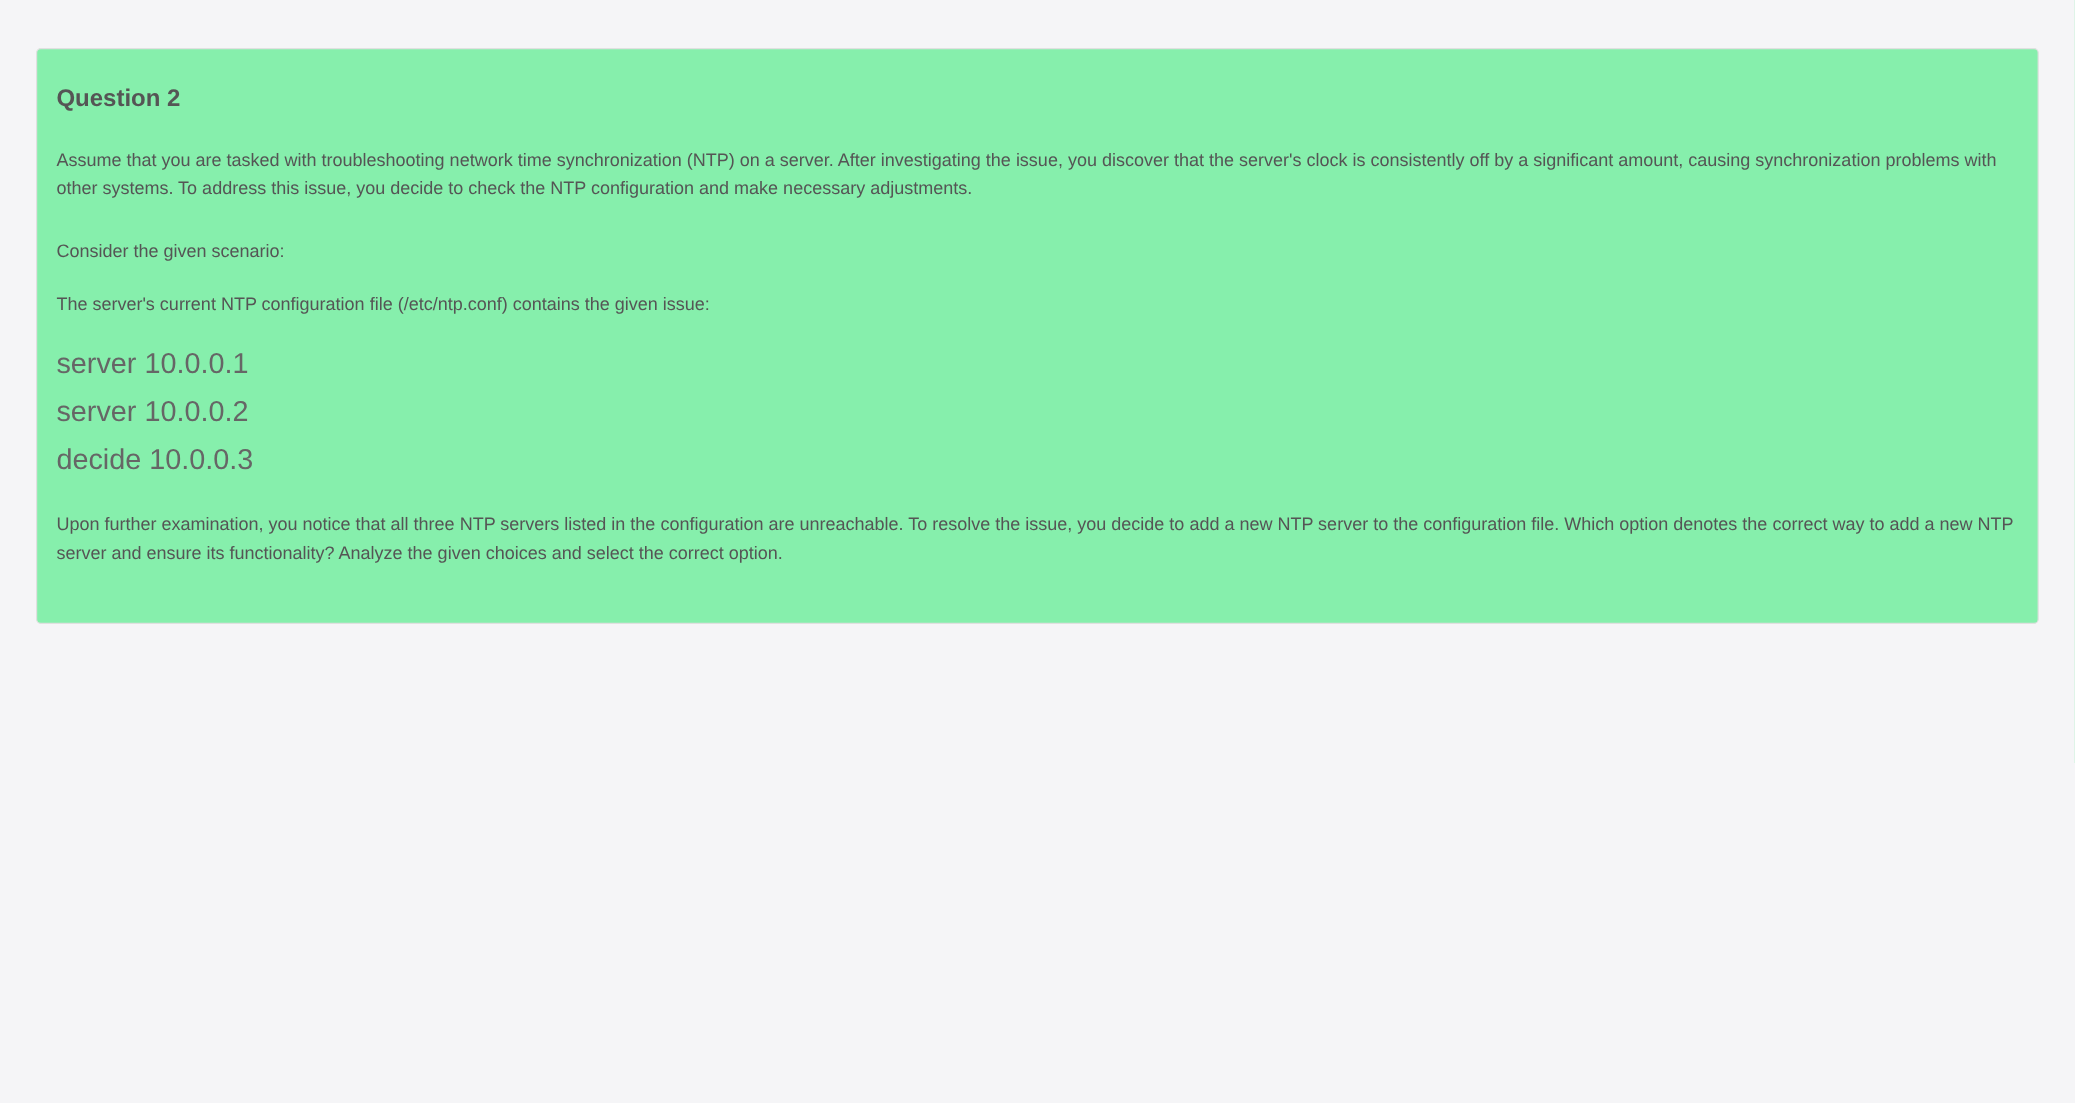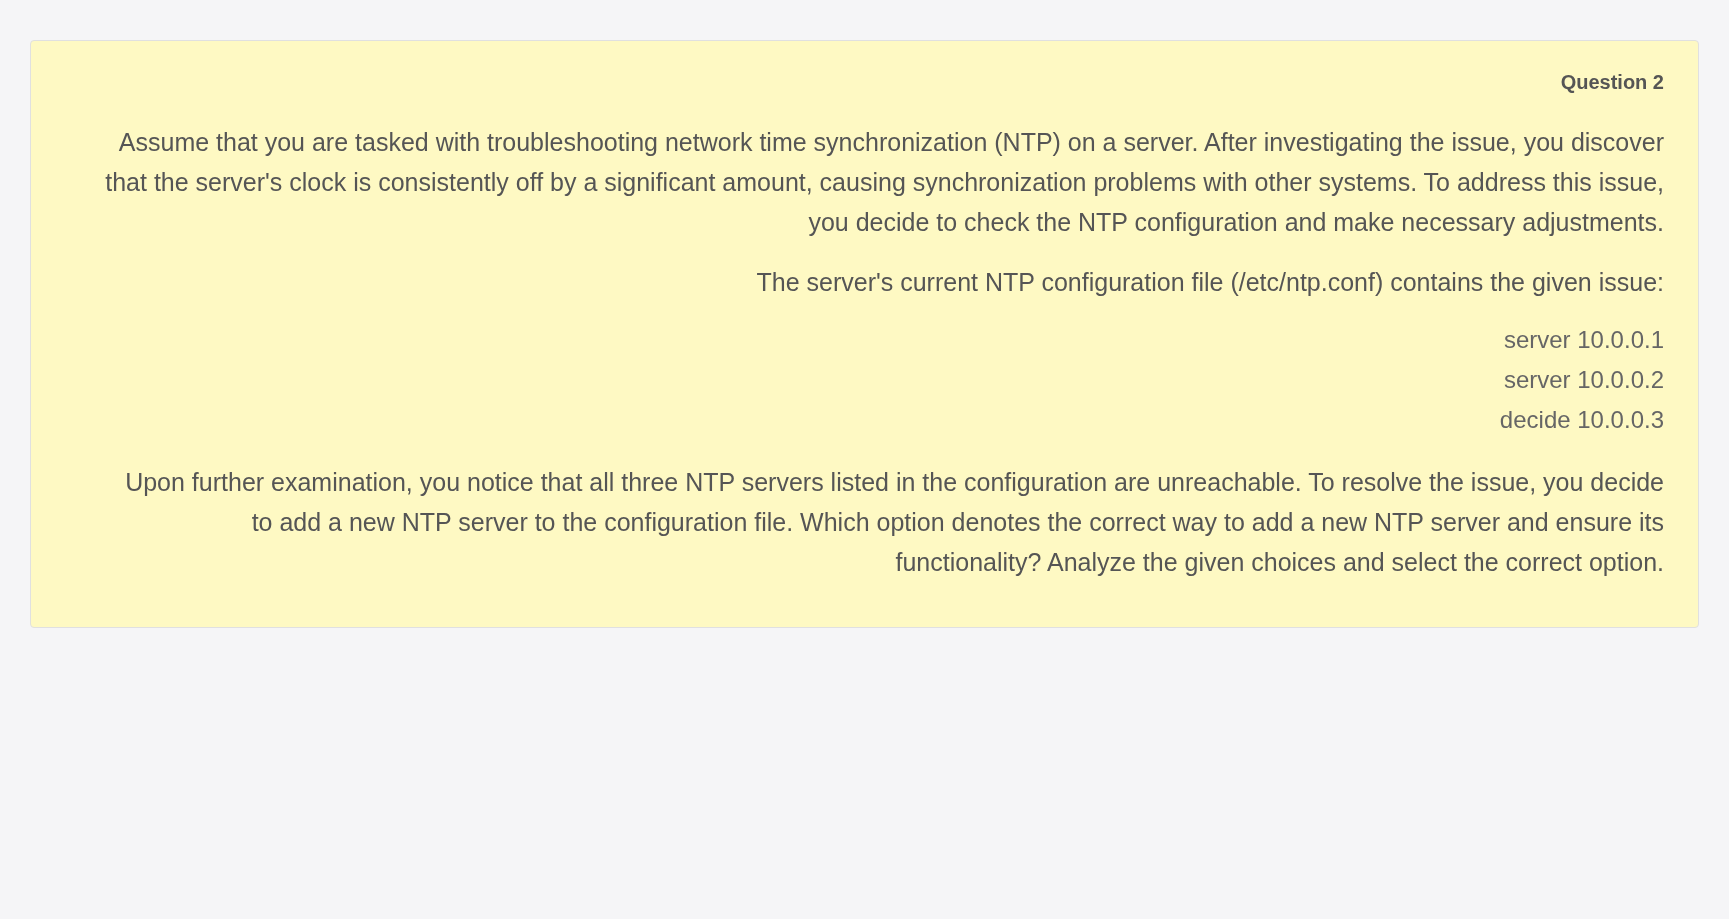--- a/index.html
+++ b/index.html
@@ -9,38 +9,36 @@
     }
     body {
       font-family: 'Segoe UI', Tahoma, Geneva, Verdana, sans-serif;
       background: #f5f5f7;
       padding: 40px 30px;
       color: #4a4a4a;
       line-height: 1.6;
       min-height: 919px;
     }
     .question-container {
-      background: #fef9c3;
+      background: #86efac;
       border: 1px solid #e0e0e0;
       border-radius: 4px;
-      padding: 25px 34px;
+      padding: 25px 16px;
       max-width: 100%;
-      text-align: right;
     }
     .question-header {
       font-size: 20px;
       font-weight: 600;
       color: #555;
       margin-bottom: 24px;
     }
     .question-body p {
-      font-size: 25px;
+      font-size: 15px;
       color: #555;
       margin-bottom: 20px;
-      margin-left: 37px;
     }
     .scenario-label {
       font-size: 19px;
       color: #555;
       margin-top: 28px;
       margin-bottom: 16px;
     }
     .config-intro {
       font-size: 19px;
       color: #555;
@@ -58,20 +56,21 @@
       margin-top: 24px;
     }
   </style>
 </head>
 <body>
 
 <div class="question-container">
   <div class="question-header">Question 2</div>
   <div class="question-body">
     <p>Assume that you are tasked with troubleshooting network time synchronization (NTP) on a server. After investigating the issue, you discover that the server's clock is consistently off by a significant amount, causing synchronization problems with other systems. To address this issue, you decide to check the NTP configuration and make necessary adjustments.</p>
+    <p class="scenario-label">Consider the given scenario:</p>
     <p class="config-intro">The server's current NTP configuration file (/etc/ntp.conf) contains the given issue:</p>
     <div>
       <div class="config-lines">server 10.0.0.1</div>
       <div class="config-lines">server 10.0.0.2</div>
       <div class="config-lines">decide 10.0.0.3</div>
     </div>
     <p class="followup">Upon further examination, you notice that all three NTP servers listed in the configuration are unreachable. To resolve the issue, you decide to add a new NTP server to the configuration file. Which option denotes the correct way to add a new NTP server and ensure its functionality? Analyze the given choices and select the correct option.</p>
   </div>
 </div>
 

